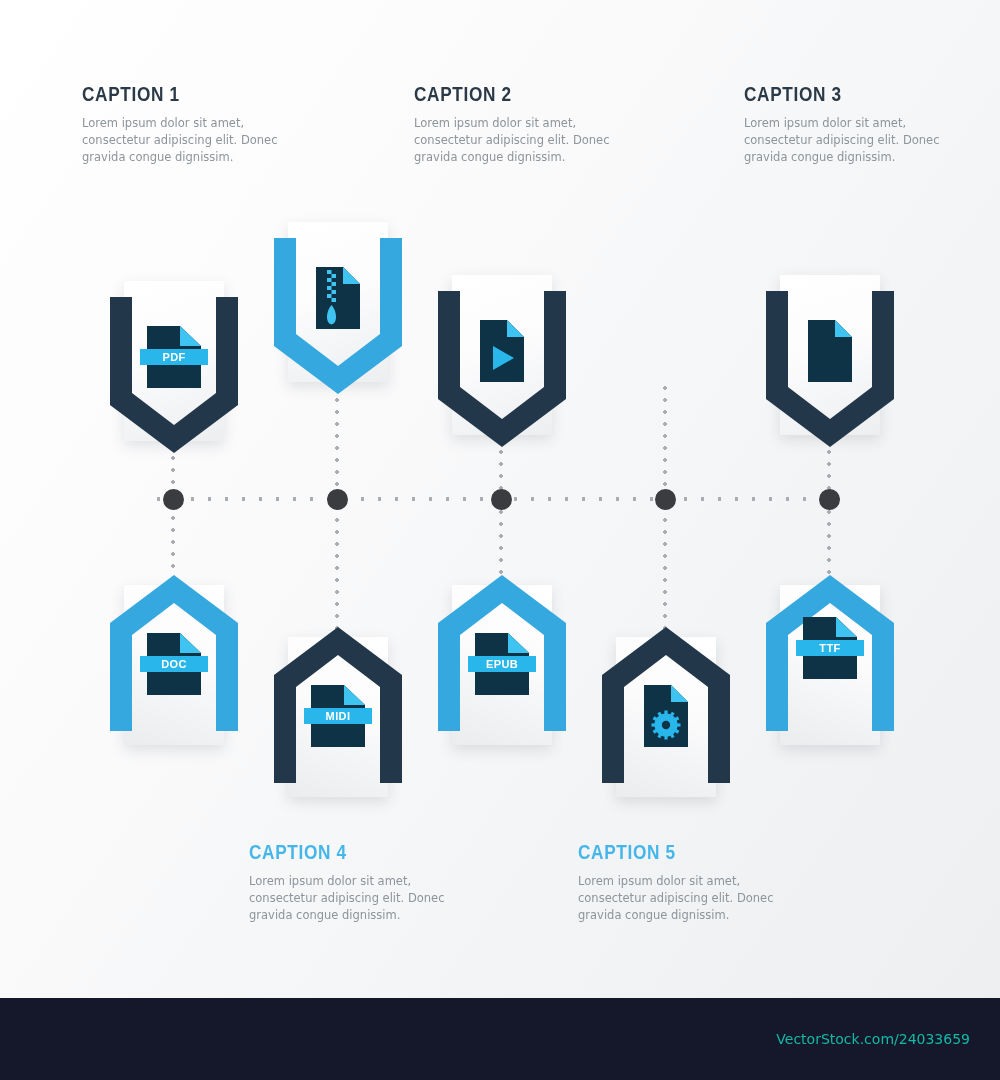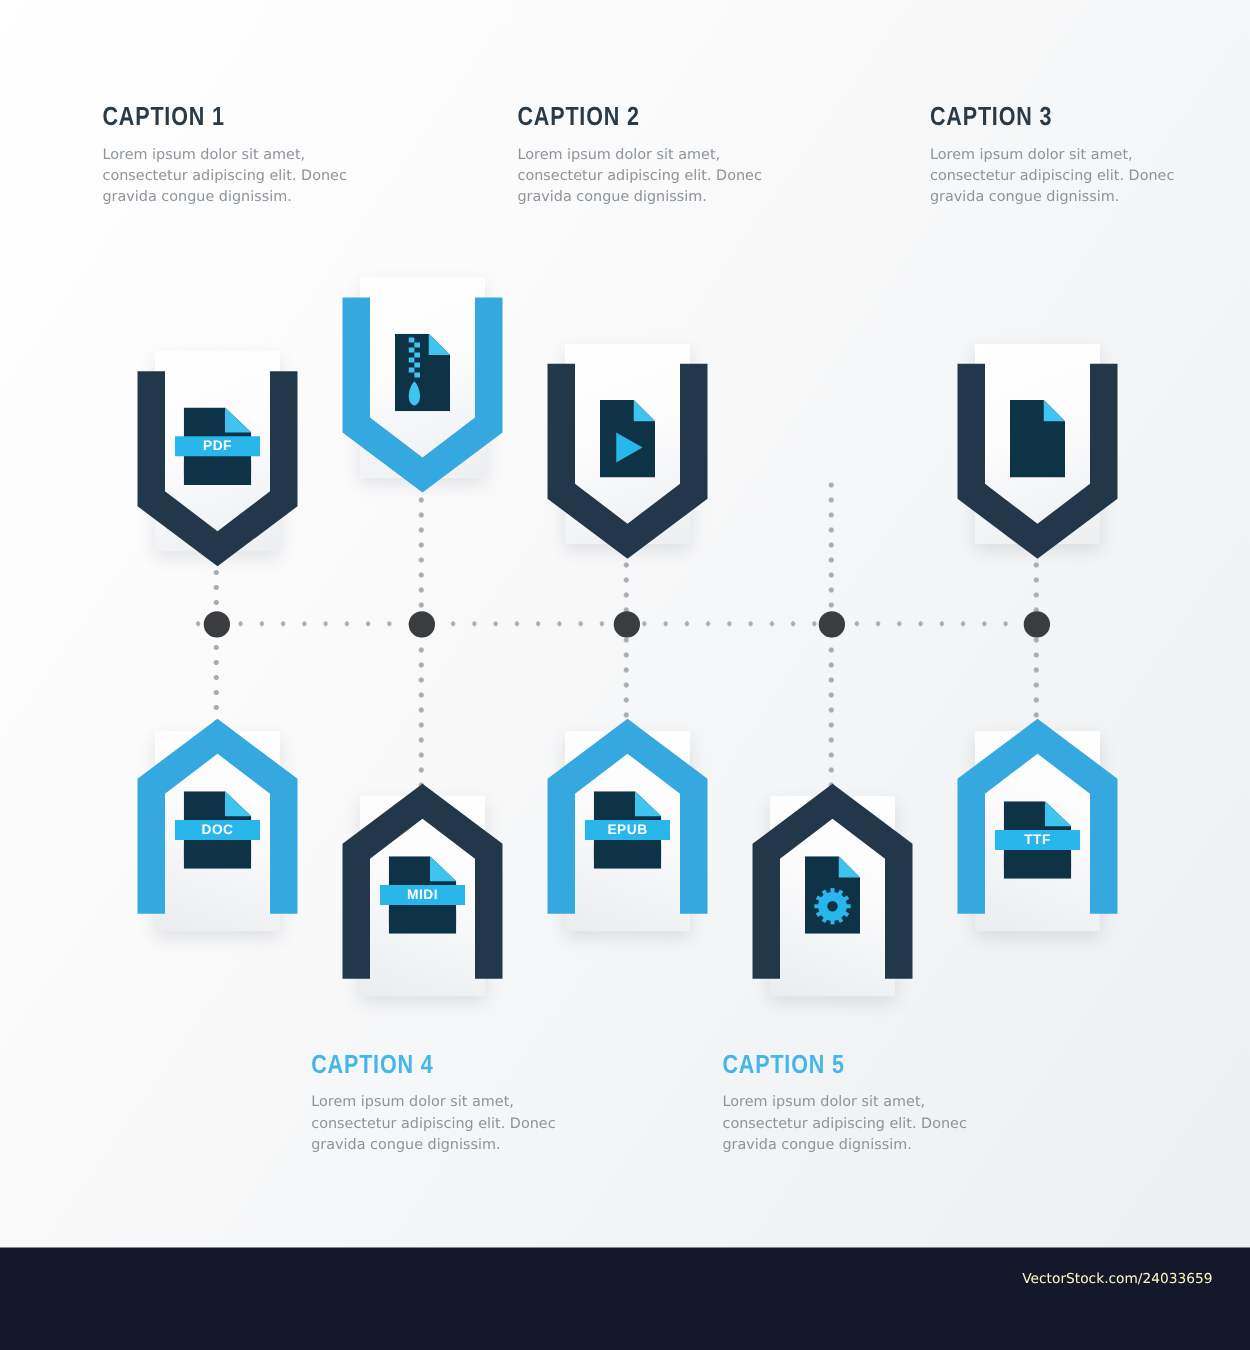--- a/index.html
+++ b/index.html
@@ -138,23 +138,23 @@
     font-family: "DejaVu Sans", sans-serif;
     font-weight: 300;
     letter-spacing: -0.5px;
     white-space: nowrap;
   }
   #wm-logo b { font-weight: 700; }
   #wm-logo sup { font-size: 14px; vertical-align: super; font-weight: 400; }
   #wm-url {
     position: absolute;
     right: 30px;
-    top: 18px;
-    font-size: 11px;
-    color: #fef9c3;
+    top: 33px;
+    font-size: 14px;
+    color: #14b8a6;
     font-family: "DejaVu Sans", sans-serif;
   }
 </style>
 </head>
 <body>
 
 <div id="stage">
 
   <div class="caption" style="left:82px; top:82px;">
     <div class="caption-title">CAPTION 1</div>
@@ -368,21 +368,21 @@
     </div>
   </div>
 
   <div class="badge up" style="left:764px; top:565px;">
     <div class="card"></div>
     <div class="frame">
       <svg width="132" height="180" viewBox="0 0 132 180">
         <path d="M2 58 L66 10 L130 58 L130 166 L108 166 L108 70 L66 38 L24 70 L24 166 L2 166 Z" fill="#35a8e0"></path>
       </svg>
     </div>
-    <div class="glyph" style="top:76px;">
+    <div class="glyph" style="top:52px;">
       <div class="fileicon" style="width:54px;height:62px;">
         <svg width="54" height="62" viewBox="0 0 54 62">
           <path d="M0 0 H33 L54 20 V62 H0 Z" fill="#0e3347"></path>
           <path d="M33 0 L54 20 H33 Z" fill="#3fc3f0"></path>
           <rect x="0" y="43" width="54" height="11" fill="#0e3347"></rect>
         </svg>
         <div class="filelabel" style="top:23px;">TTF</div>
       </div>
     </div>
   </div>

